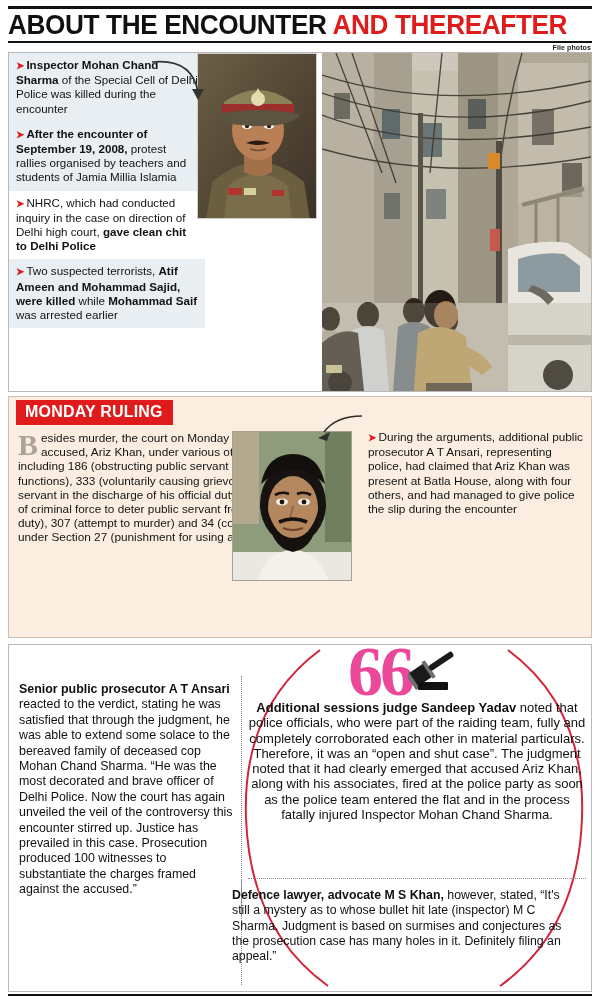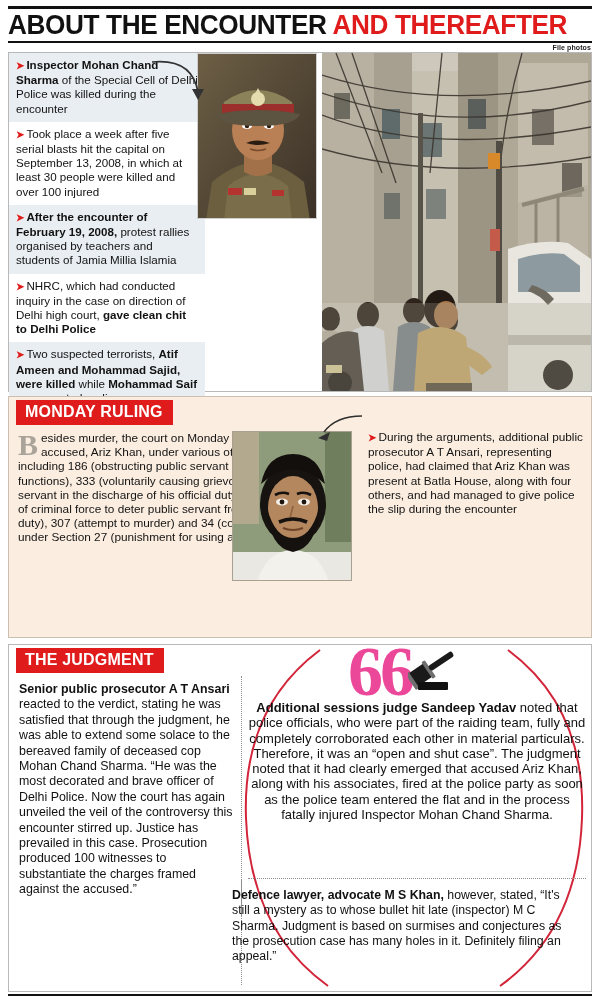--- a/index.html
+++ b/index.html
@@ -141,25 +141,22 @@
   </div>
   <div class="head-rule"></div>
   <div class="filephotos">File photos</div>
 
   <div class="block1"></div>
 
   <div class="bullets">
     <div class="bullet shade">
       <span class="arrow-g">➤</span><b>Inspector Mohan Chand Sharma</b><span> of the Special Cell of Delhi Police was killed during the encounter</span>
     </div>
-    <div class="bullet">
-      <span class="arrow-g">➤</span><span>Took place a week after five serial blasts hit the capital on September 13, 2008, in which at least 30 people were killed and over 100 injured</span>
-    </div>
     <div class="bullet shade">
-      <span class="arrow-g">➤</span><b>After the encounter of February 19, 2008,</b><span> protest rallies organised by teachers and students of Jamia Millia Islamia</span>
+      <span class="arrow-g">➤</span><b>After the encounter of September 19, 2008,</b><span> protest rallies organised by teachers and students of Jamia Millia Islamia</span>
     </div>
     <div class="bullet">
       <span class="arrow-g">➤</span><span>NHRC, which had conducted inquiry in the case on direction of Delhi high court, </span><b>gave clean chit to Delhi Police</b>
     </div>
     <div class="bullet shade">
       <span class="arrow-g">➤</span><span>Two suspected terrorists, </span><b>Atif Ameen and Mohammad Sajid, were killed</b><span> while </span><b>Mohammad Saif</b><span> was arrested earlier</span>
     </div>
   </div>
 
   <div class="photo-portrait">
@@ -324,21 +321,20 @@
   <svg class="mr-arrow" viewBox="0 0 64 28">
     <path d="M62 2 Q36 2 24 18" stroke="#2f2f2f" stroke-width="1.5" fill="none"></path>
     <path d="M18 24 l12 -6 l-3 9 z" fill="#2f2f2f"></path>
   </svg>
 
   <div class="mr-right">
     <p><span class="arrow-g">➤</span><span>During the arguments, additional public prosecutor A T Ansari, representing police, had claimed that Ariz Khan was present at Batla House, along with four others, and had managed to give police the slip during the encounter</span></p>
   </div>
 
   <div class="block3"></div>
-  <div class="tag tag-judgment">THE JUDGMENT</div>
 
   <div class="j-left">
     <b>Senior public prosecutor A T Ansari</b><span> reacted to the verdict, stating he was satisfied that through the judgment, he was able to extend some solace to the bereaved family of deceased cop Mohan Chand Sharma. “He was the most decorated and brave officer of Delhi Police. Now the court has again unveiled the veil of the controversy this encounter stirred up. Justice has prevailed in this case. Prosecution produced 100 witnesses to substantiate the charges framed against the accused.”</span>
   </div>
 
   <div class="vdiv"></div>
   <div class="vdiv2"></div>
 
   <svg class="oval" viewBox="0 0 356 340">
     <path d="M84 2 Q6 60 10 170 Q14 282 92 338" stroke="#d2253a" stroke-width="2" fill="none"></path>

